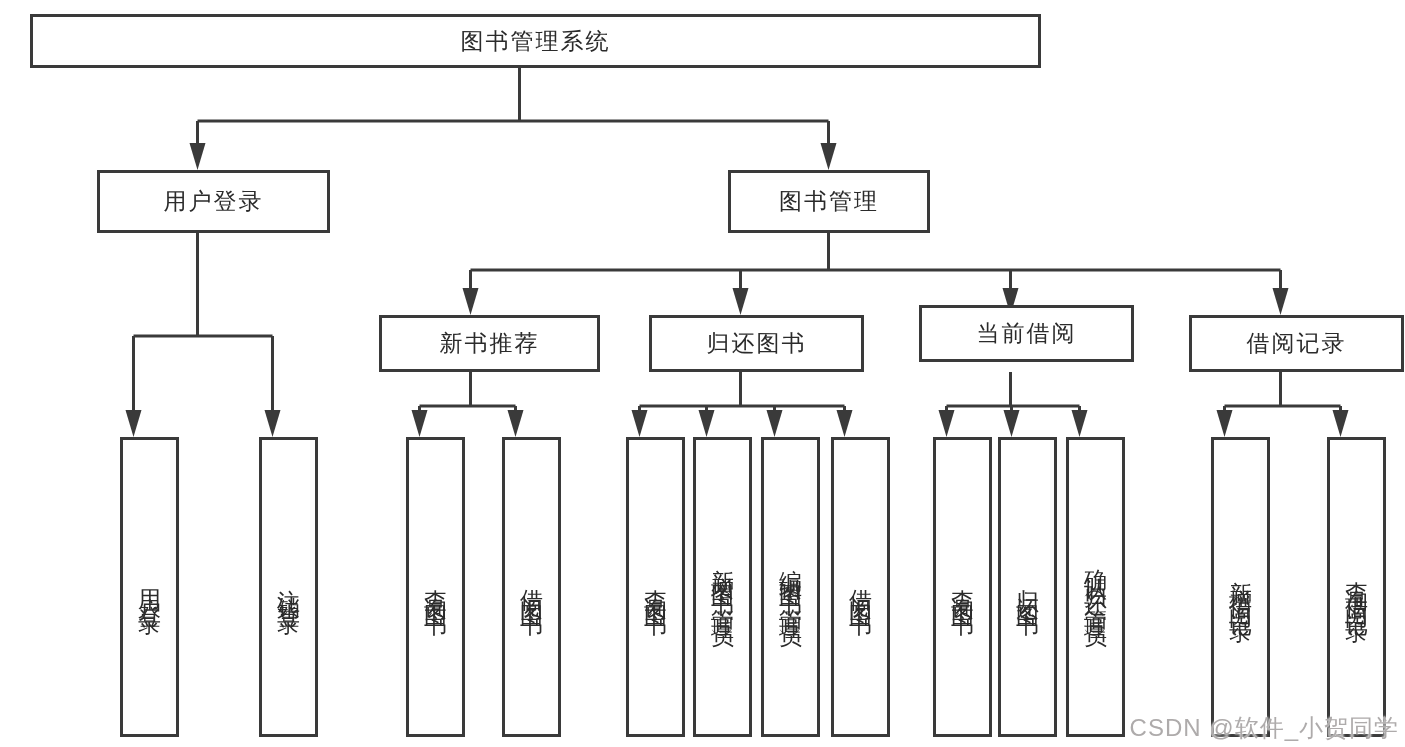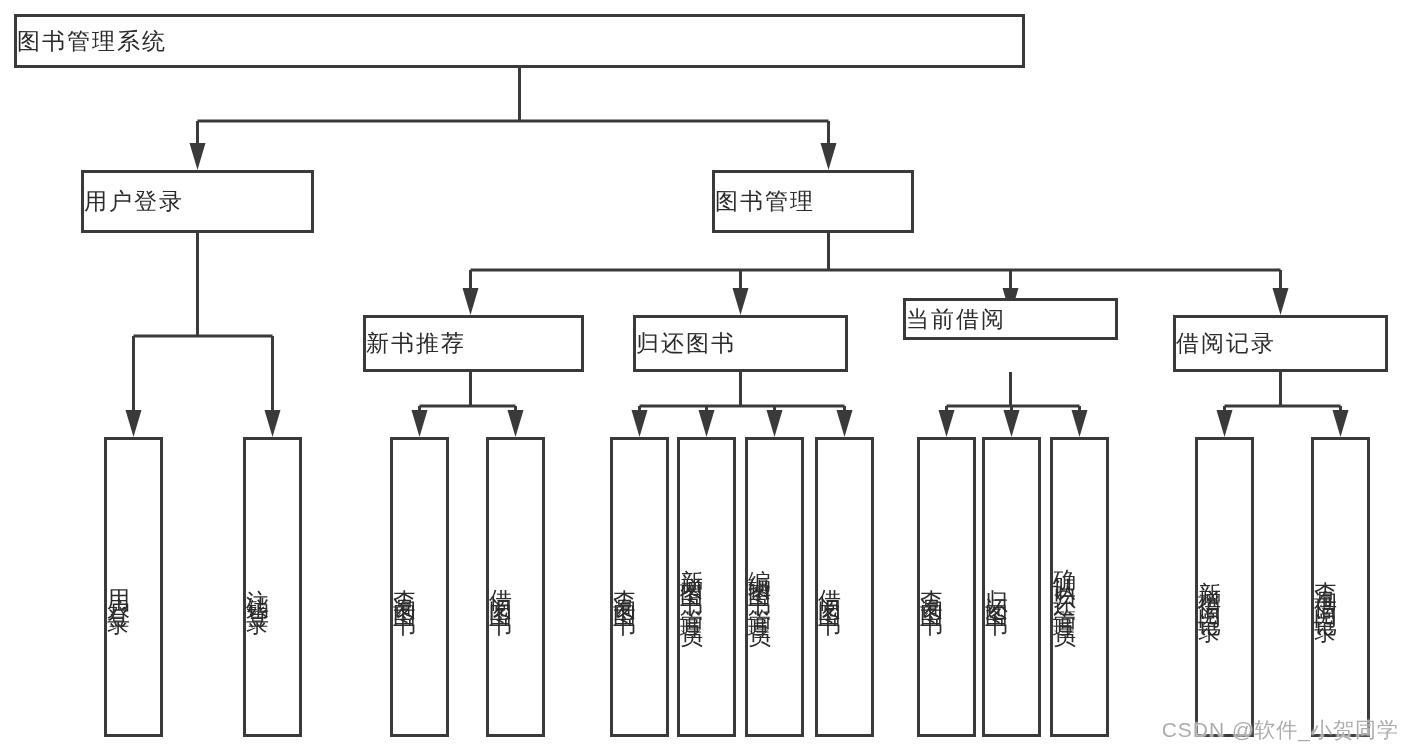--- a/index.html
+++ b/index.html
@@ -5,30 +5,30 @@
   html,body{margin:0;padding:0;background:#ffffff;}
   .stage{
     position:relative;width:1405px;height:747px;background:#ffffff;
     font-family:"Liberation Sans","DejaVu Sans",sans-serif;color:#2b2b2b;overflow:hidden;
   }
   .connectors{position:absolute;left:0;top:0;width:1405px;height:747px;}
   .connectors path{stroke:#3a3a3a;stroke-width:3;fill:none;}
   .connectors polygon{fill:#3a3a3a;stroke:none;}
   .node{
     position:absolute;background:#ffffff;border:3px solid #3a3a3a;box-sizing:border-box;
-    display:flex;align-items:center;justify-content:flex-start;
+    display:flex;align-items:center;justify-content:center;margin-left:16px;
   }
   .hnode{font-size:23px;letter-spacing:2px;white-space:nowrap;}
   .vnode{width:59px;height:300px;}
   .vlabel{
     writing-mode:vertical-rl;text-orientation:mixed;
     font-size:23px;letter-spacing:8px;line-height:1;
   }
   .watermark{
-    position:absolute;right:6px;bottom:3px;font-size:21px;letter-spacing:1px;
+    position:absolute;right:6px;bottom:3px;font-size:24px;letter-spacing:1px;
     color:#aeabab;text-shadow:0 0 2px #ffffff,0 0 3px #ffffff;white-space:nowrap;
   }
 </style>
 </head>
 <body>
 
 <div class="stage">
 
   <svg class="connectors" width="1405" height="747" viewBox="0 0 1405 747" xmlns="http://www.w3.org/2000/svg">
 
@@ -77,21 +77,21 @@
   <div class="node hnode" style="left:712px;top:170px;width:202px;height:63px;">
     <span class="label">图书管理</span>
   </div>
 
   <div class="node hnode" style="left:363px;top:315px;width:221px;height:57px;">
     <span class="label">新书推荐</span>
   </div>
   <div class="node hnode" style="left:633px;top:315px;width:215px;height:57px;">
     <span class="label">归还图书</span>
   </div>
-  <div class="node hnode" style="left:903px;top:298px;width:215px;height:42px;">
+  <div class="node hnode" style="left:903px;top:305px;width:215px;height:57px;">
     <span class="label">当前借阅</span>
   </div>
   <div class="node hnode" style="left:1173px;top:315px;width:215px;height:57px;">
     <span class="label">借阅记录</span>
   </div>
 
   <div class="node vnode" style="left:104px;top:437px;">
     <span class="vlabel">用户登录</span>
   </div>
   <div class="node vnode" style="left:243px;top:437px;">

